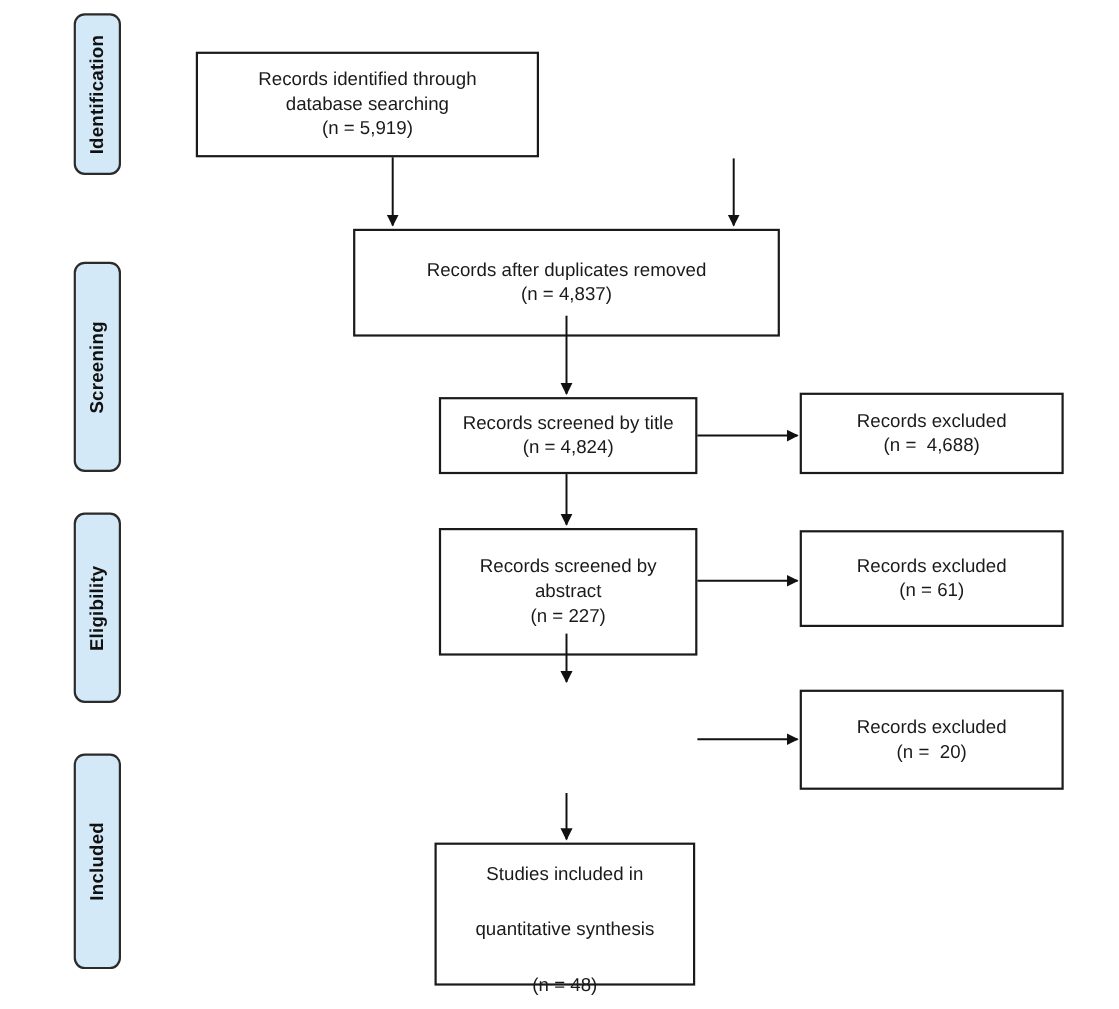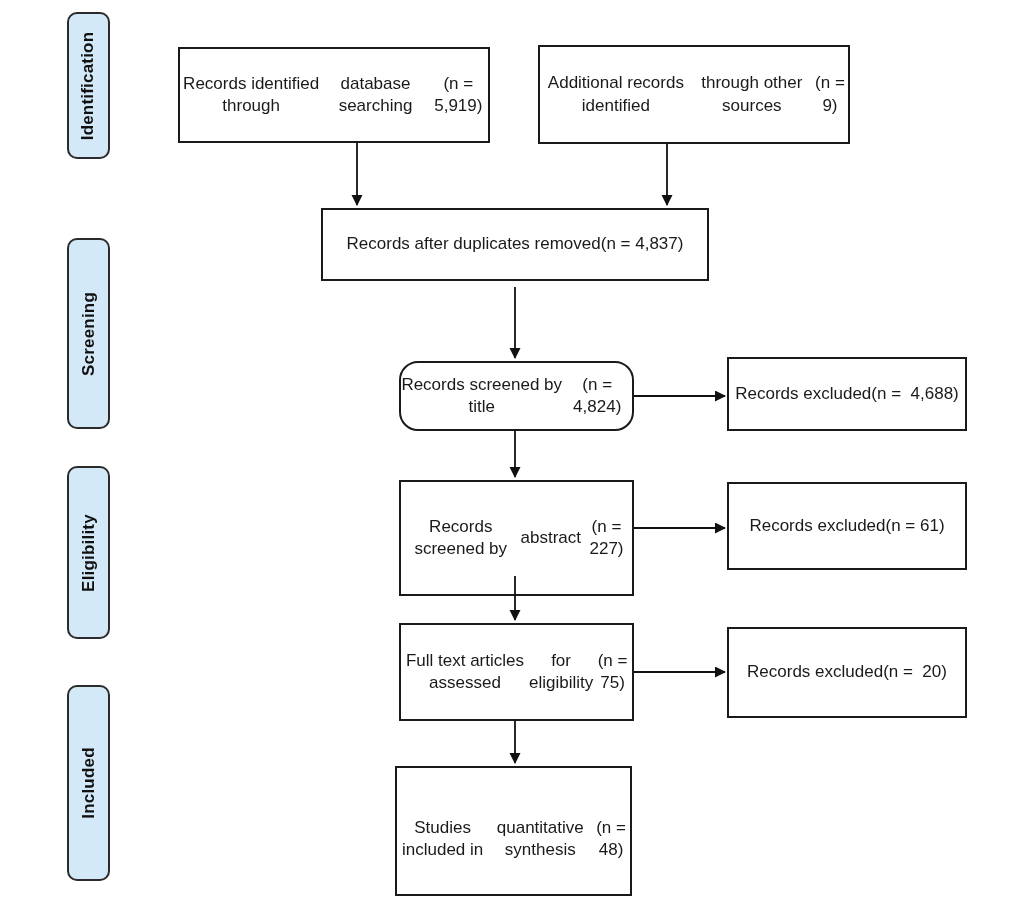--- a/index.html
+++ b/index.html
@@ -38,39 +38,39 @@
   #stage-eligibility    { top: 466px; height: 173px; }
   #stage-included       { top: 685px; height: 196px; }
 
   
   .fbox {
     position: absolute;
     background: #ffffff;
     border: 2px solid #1a1a1a;
     box-sizing: border-box;
     display: flex;
-    flex-direction: row;
+    flex-direction: column;
     align-items: center;
     justify-content: center;
     text-align: center;
     font-size: 17px;
     line-height: 1.32;
   }
   .fbox .line { display: block; white-space: pre-wrap; }
   #b1 { left: 178px; top: 47px;  width: 312px; height: 96px; }
   #b2 { left: 538px; top: 45px;  width: 312px; height: 99px; }
-  #b3 { left: 321px; top: 208px; width: 388px; height: 73px; }
-  #b4 { left: 399px; top: 361px; width: 235px; height: 70px; border-radius: 19px; }
+  #b3 { left: 321px; top: 208px; width: 388px; height: 98px; }
+  #b4 { left: 399px; top: 361px; width: 235px; height: 70px; }
   #e1 { left: 727px; top: 357px; width: 240px; height: 74px; }
   #b5 { left: 399px; top: 480px; width: 235px; height: 116px; }
   #e2 { left: 727px; top: 482px; width: 240px; height: 88px; }
   #b6 { left: 399px; top: 623px; width: 235px; height: 98px; }
   #e3 { left: 727px; top: 627px; width: 240px; height: 91px; }
   #b7 { left: 395px; top: 766px; width: 237px; height: 130px;
-        justify-content: flex-start; padding-top: 16px; }
+        justify-content: flex-start; padding-top: 16px; gap: 28px; }
 
   .arrows {
     position: absolute;
     left: 0; top: 0;
     width: 1017px; height: 917px;
     pointer-events: none;
   }
   .arrows line { stroke: #111111; stroke-width: 1.8; }
 </style>
 </head>
@@ -90,25 +90,20 @@
   <div class="stage" id="stage-included">
     <span class="vtext">Included</span>
   </div>
 
   <div class="fbox" id="b1">
     <span class="line">Records identified through</span>
     <span class="line">database searching</span>
     <span class="line">(n = 5,919)</span>
   </div>
 
-  <div class="fbox" id="b2">
-    <span class="line">Additional records identified</span>
-    <span class="line">through other sources</span>
-    <span class="line">(n = 9)</span>
-  </div>
 
   <div class="fbox" id="b3">
     <span class="line">Records after duplicates removed</span>
     <span class="line">(n = 4,837)</span>
   </div>
 
   <div class="fbox" id="b4">
     <span class="line">Records screened by title</span>
     <span class="line">(n = 4,824)</span>
   </div>
@@ -122,25 +117,20 @@
     <span class="line">Records screened by</span>
     <span class="line">abstract</span>
     <span class="line">(n = 227)</span>
   </div>
 
   <div class="fbox" id="e2">
     <span class="line">Records excluded</span>
     <span class="line">(n = 61)</span>
   </div>
 
-  <div class="fbox" id="b6">
-    <span class="line">Full text articles assessed</span>
-    <span class="line">for eligibility</span>
-    <span class="line">(n = 75)</span>
-  </div>
 
   <div class="fbox" id="e3">
     <span class="line">Records excluded</span>
     <span class="line">(n =  20)</span>
   </div>
 
   <div class="fbox" id="b7">
     <span class="line">Studies included in</span>
     <span class="line">quantitative synthesis</span>
     <span class="line">(n = 48)</span>

